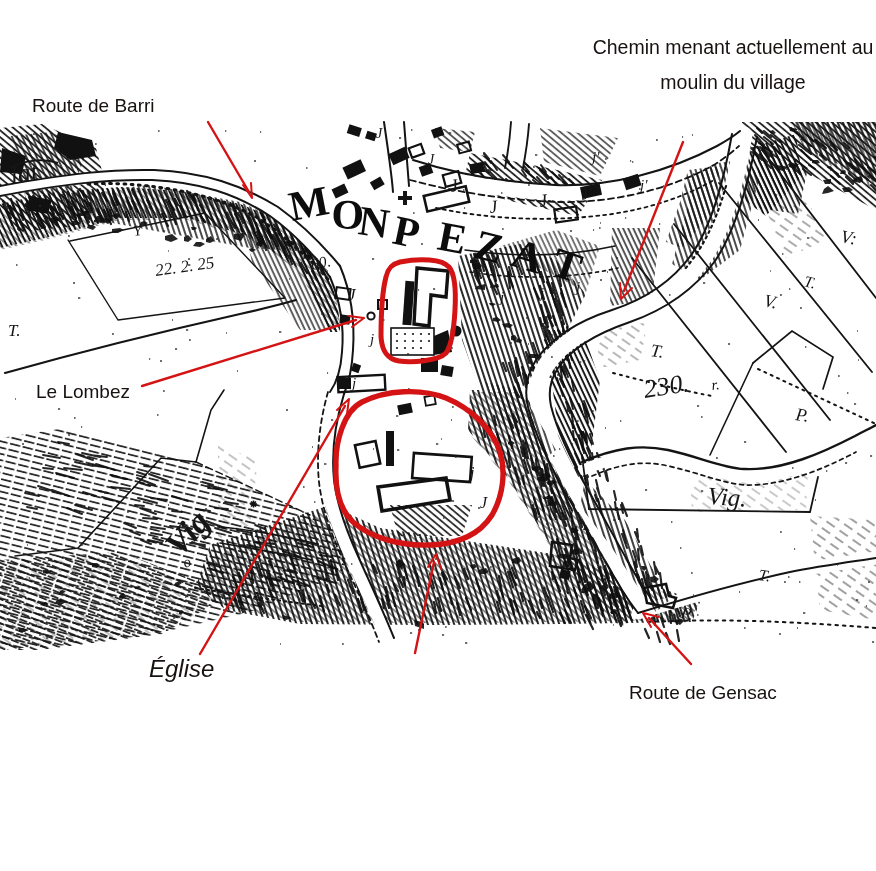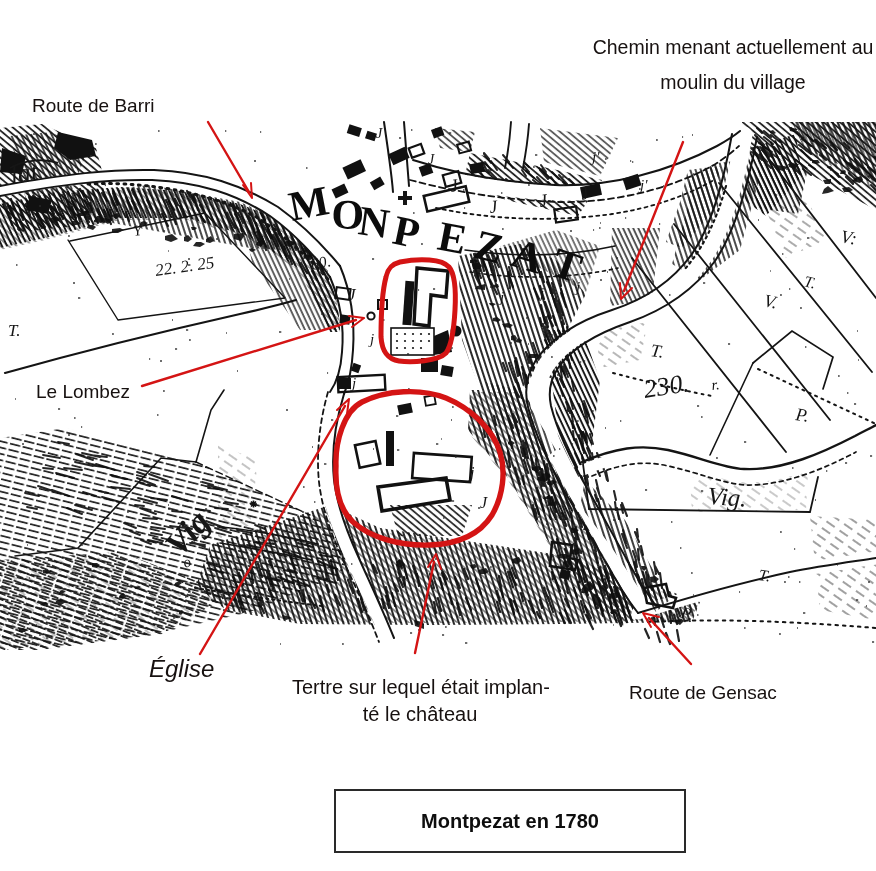--- a/index.html
+++ b/index.html
@@ -376,16 +376,14 @@
 
       <path d="M400,262 C420,258 442,259 449,267 C455,274 456,292 455,310 C454,328 452,345 446,353 C438,361 412,363 399,361 C387,359 382,351 381,337 C381,318 382,292 386,277 C388,268 392,264 400,262 Z" stroke-width="5"></path>
 
       <path d="M362,402 C386,390 421,388 446,398 C470,408 492,428 500,452 C506,472 503,496 492,515 C480,534 458,544 430,545 C400,546 371,538 353,522 C338,508 335,488 336,466 C335,442 344,411 362,402 Z" stroke-width="5.4"></path>
     </g>
   </svg>
   <div class="lbl" style="left:592px;top:30px;width:282px;text-align:center;font-size:19.5px;line-height:35px;">Chemin menant actuellement au<br>moulin du village</div>
   <div class="lbl" style="left:32px;top:95px;font-size:19px;">Route de Barri</div>
   <div class="lbl" style="left:36px;top:381px;font-size:19px;">Le Lombez</div>
   <div class="lbl" style="left:149px;top:655px;font-size:24px;font-style:italic;">Église</div>
-  <div class="lbl" style="left:292px;top:674px;width:256px;text-align:center;font-size:20px;line-height:27px;">Tertre sur lequel était implan-<br>té le château</div>
   <div class="lbl" style="left:629px;top:682px;font-size:19px;">Route de Gensac</div>
-  <div id="cap">Montpezat en 1780</div>
 </div>
 
 </body></html>

